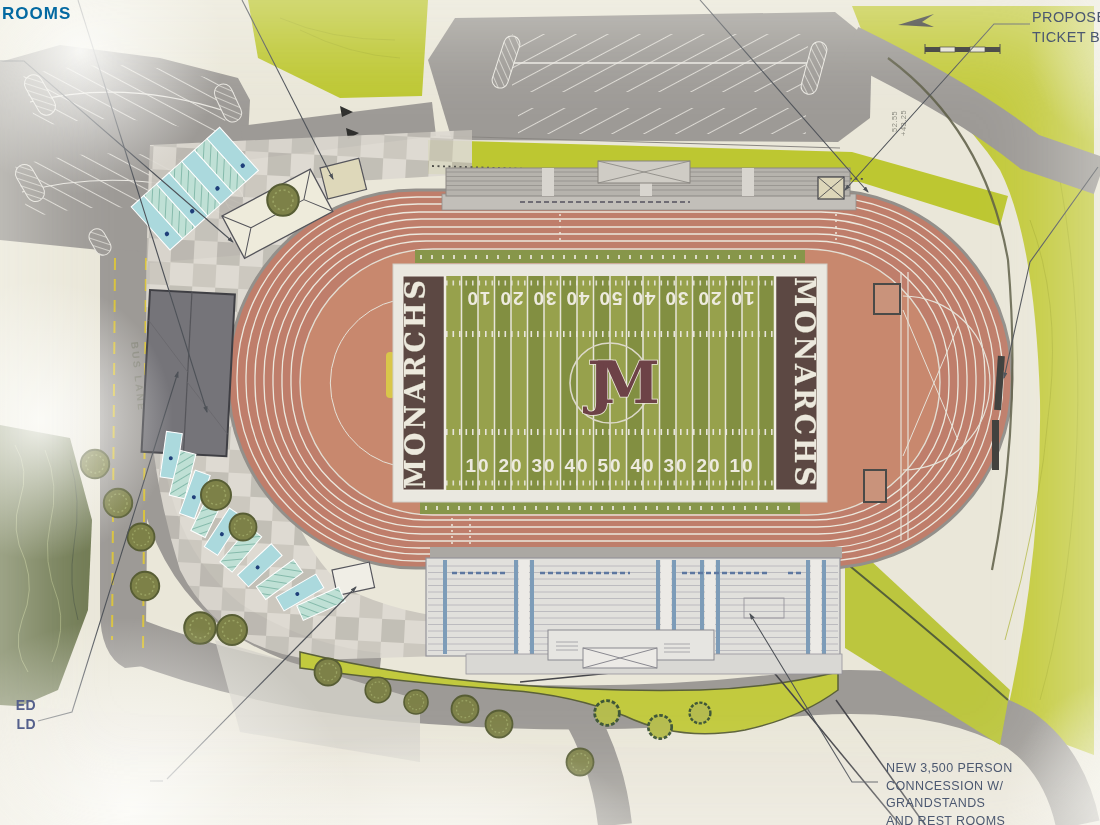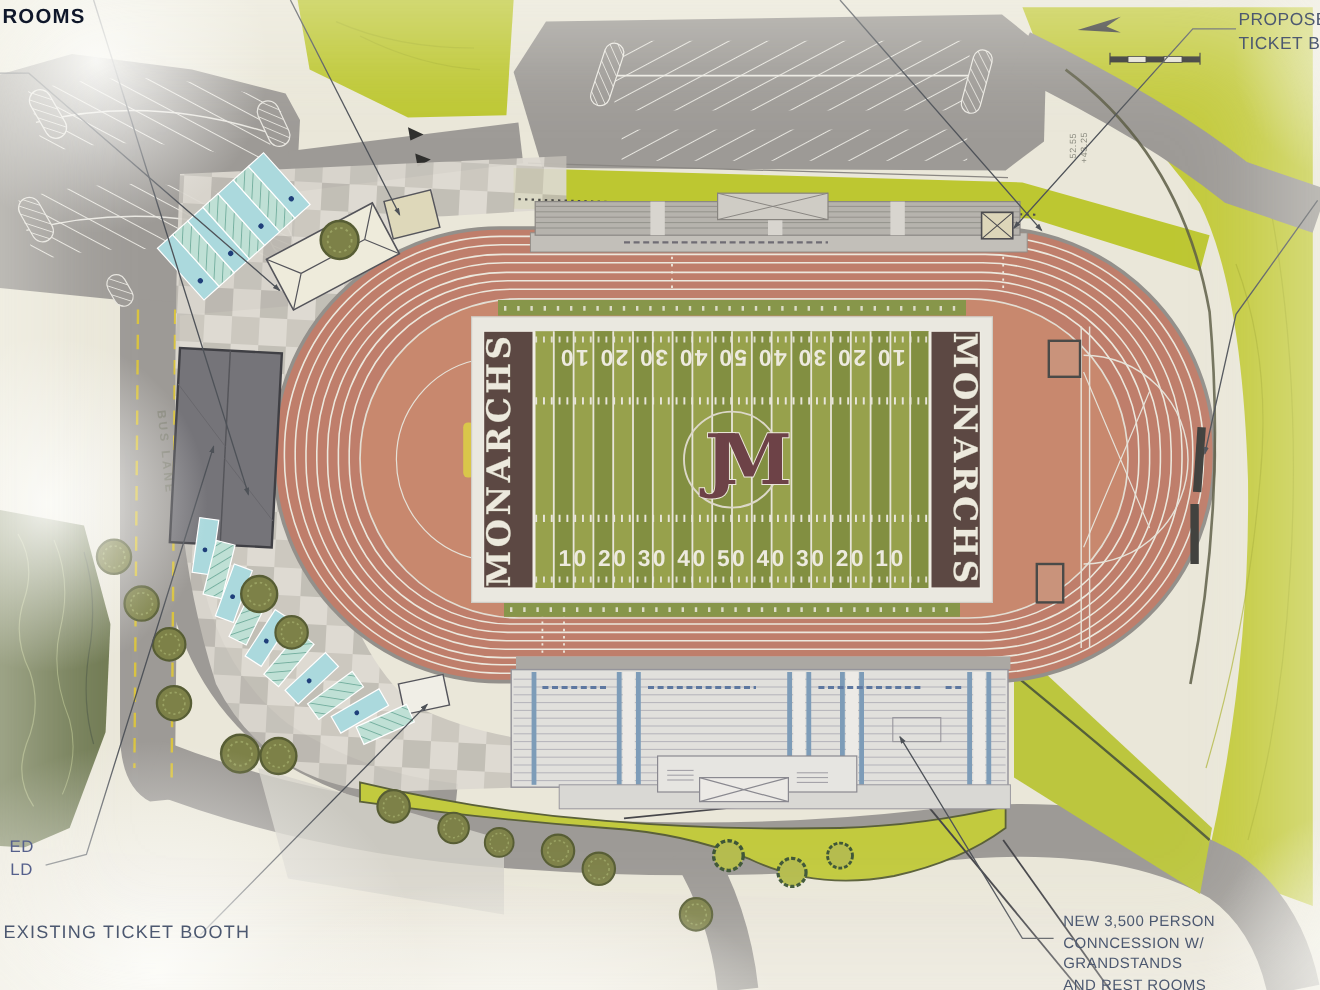--- a/index.html
+++ b/index.html
@@ -10,23 +10,23 @@
   .lane{fill:none;stroke:#ece8dd;stroke-width:1.3}
   .wl{stroke:#e8e5da}
   .yn{font:bold 19px "Liberation Sans",sans-serif;fill:#edeade;letter-spacing:2px;text-anchor:middle}
   .ez{font:bold 27px "DejaVu Serif",serif;fill:#ece9dd;letter-spacing:3px;text-anchor:middle;stroke:#97907f;stroke-width:.5;paint-order:stroke}
   .logo{font:bold 58px "DejaVu Serif",serif;fill:#6d4247;stroke:#ece8da;stroke-width:1.6;letter-spacing:-.33em;text-anchor:middle;paint-order:stroke}
   .eln{font:7.5px "Liberation Sans",sans-serif;fill:#8d8d82;letter-spacing:.5px}
   .buslane{font:600 10px "Liberation Sans",sans-serif;fill:#87877c;letter-spacing:2.5px}
   .ldr{fill:none;stroke:#4e5258;stroke-width:1.1}
   
   .ann{position:absolute;z-index:6;color:#4c5870;line-height:1.35;letter-spacing:.4px}
-  #annRooms{left:2px;top:3px;font-size:17px;font-weight:700;color:#0f172a;letter-spacing:1px}
+  #annRooms{left:2px;top:3px;font-size:17px;font-weight:700;color:#0369a1;letter-spacing:1px}
   #annProposed{left:1032px;top:8px;font-size:14.5px;white-space:nowrap;width:120px}
-  #annEdLd{left:0;top:696px;font-size:14px;width:36px;text-align:center;font-weight:400;color:#55608c}
+  #annEdLd{left:0;top:696px;font-size:14px;width:36px;text-align:right;font-weight:700;color:#55608c}
   #annExisting{left:3px;top:768px;font-size:15px;letter-spacing:1px;white-space:nowrap}
   #annNew{left:886px;top:760px;font-size:12.5px;line-height:1.4}
   
   .wash{position:absolute;pointer-events:none;z-index:5}
   #w1{left:-120px;top:-150px;width:400px;height:400px;background:radial-gradient(closest-side,rgba(252,252,250,.95),rgba(252,252,250,0) 72%)}
   #w2{left:-150px;top:220px;width:380px;height:400px;background:radial-gradient(closest-side,rgba(252,252,250,.92),rgba(252,252,250,0) 70%)}
   #w3{left:-170px;top:550px;width:600px;height:520px;background:radial-gradient(closest-side,rgba(253,253,251,.96),rgba(253,253,251,0) 74%)}
   #w4{left:130px;top:690px;width:600px;height:330px;background:radial-gradient(closest-side,rgba(252,251,248,.8),rgba(252,251,248,0) 75%)}
   #w5{left:950px;top:620px;width:380px;height:380px;background:radial-gradient(closest-side,rgba(251,250,247,.85),rgba(251,250,247,0) 72%)}
   #w6{left:990px;top:-90px;width:300px;height:280px;background:radial-gradient(closest-side,rgba(250,249,245,.6),rgba(250,249,245,0) 75%)}
@@ -430,21 +430,20 @@
 <div class="ann" id="annProposed">
   <div>PROPOSED N</div>
   <div>TICKET BOOT</div>
 </div>
 
 <div class="ann" id="annEdLd">
   <div>ED</div>
   <div>LD</div>
 </div>
 
-<div class="ann" id="annExisting">EXISTING TICKET BOOTH</div>
 
 <div class="ann" id="annNew">
   <div>NEW 3,500 PERSON</div>
   <div>CONNCESSION W/</div>
   <div>GRANDSTANDS</div>
   <div>AND REST ROOMS</div>
 </div>
 
 </div>
 

